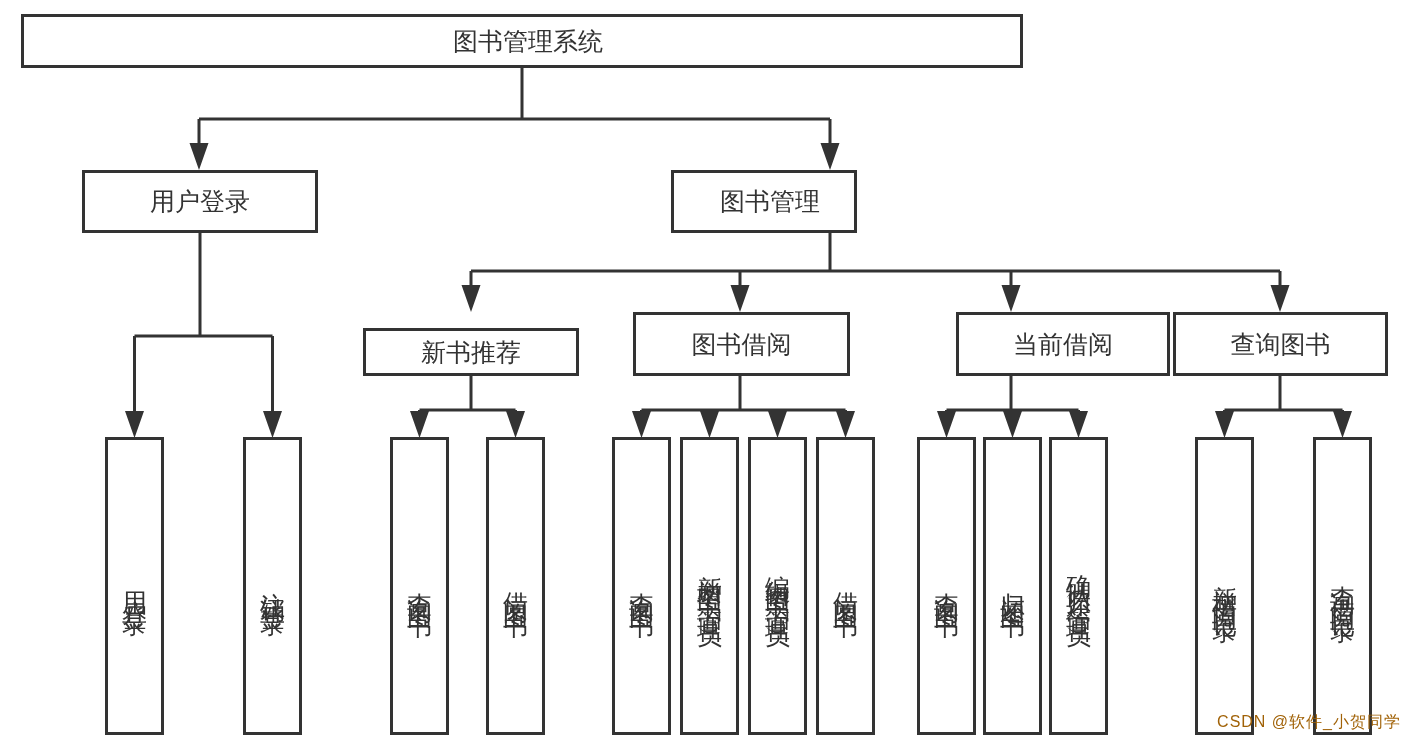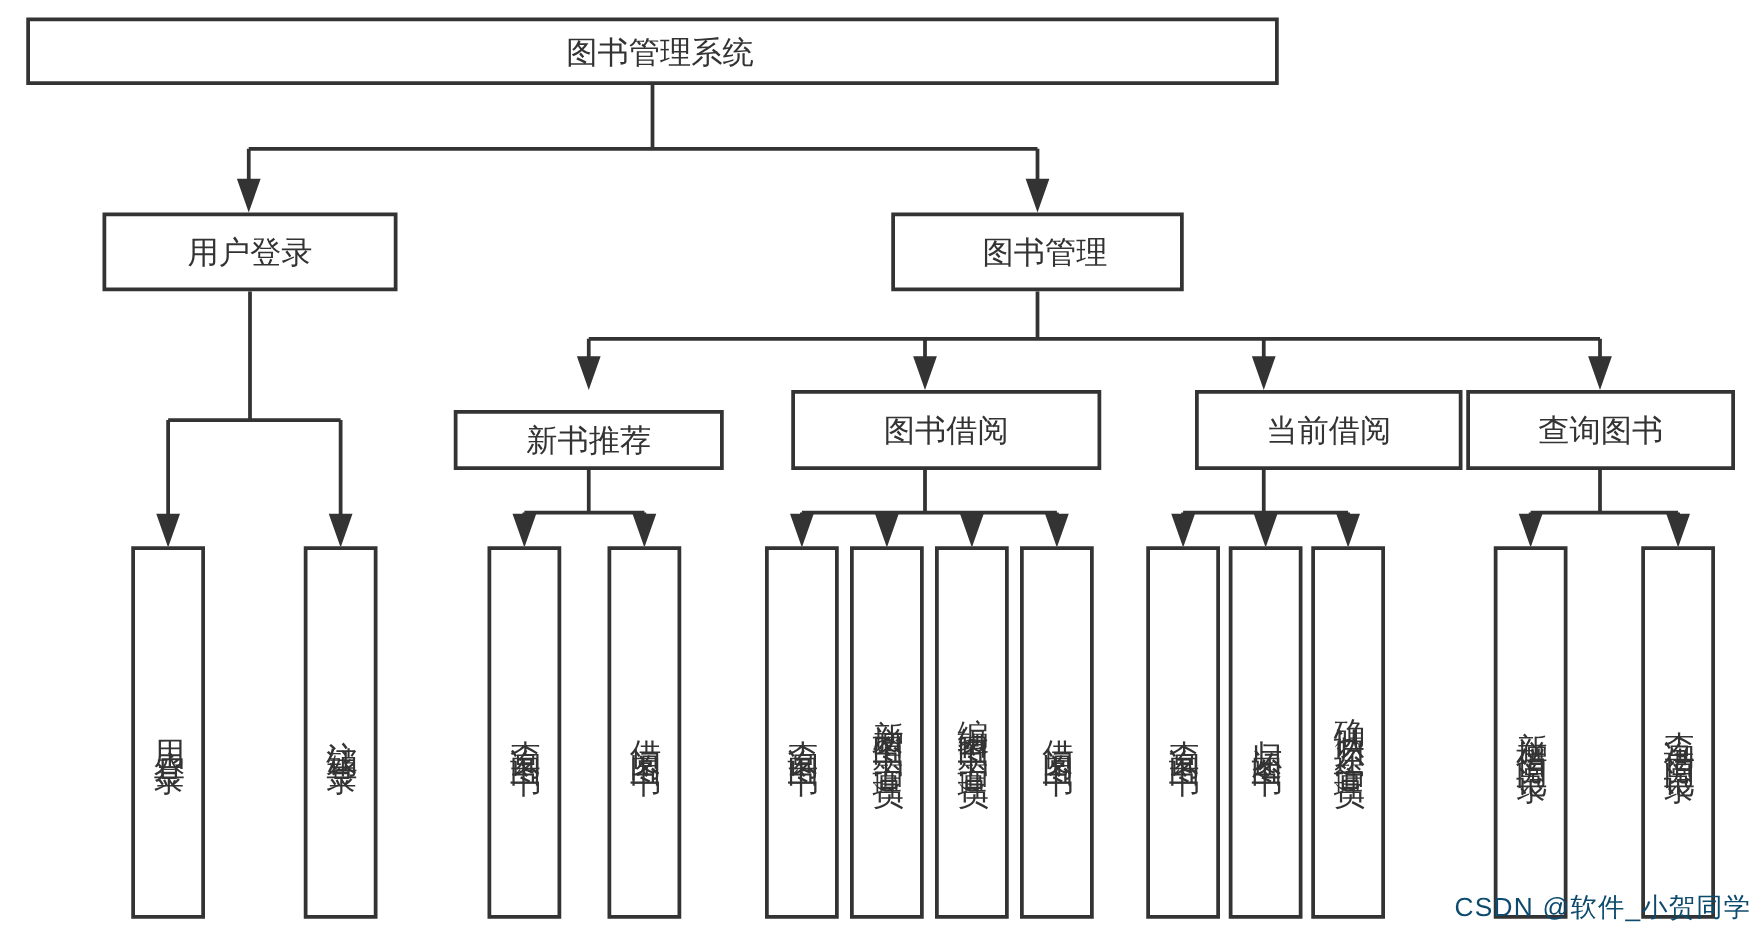--- a/index.html
+++ b/index.html
@@ -46,23 +46,23 @@
     text-orientation: mixed;
     font-size: 25px;
     letter-spacing: 7px;
     line-height: 1;
     white-space: nowrap;
   }
   .watermark {
     position: absolute;
     right: 4px;
     top: 712px;
-    font-size: 21px;
+    font-size: 16px;
     letter-spacing: 1px;
-    color: #0c4a6e;
+    color: #a16207;
     white-space: nowrap;
   }
 </style>
 </head>
 <body>
 
 <div class="canvas">
 
   <svg class="connectors" viewBox="0 0 1405 747" xmlns="http://www.w3.org/2000/svg">
     <path fill="none" stroke="#333333" stroke-width="3" d="
@@ -79,24 +79,24 @@
       M134.5 438 l-9.5 -27 h19 z  M272.5 438 l-9.5 -27 h19 z
       M419.5 438 l-9.5 -27 h19 z  M515.5 438 l-9.5 -27 h19 z
       M641.5 438 l-9.5 -27 h19 z  M709.5 438 l-9.5 -27 h19 z  M777.5 438 l-9.5 -27 h19 z  M845.5 438 l-9.5 -27 h19 z
       M946.5 438 l-9.5 -27 h19 z  M1012.5 438 l-9.5 -27 h19 z  M1078.5 438 l-9.5 -27 h19 z
       M1224.5 438 l-9.5 -27 h19 z  M1342.5 438 l-9.5 -27 h19 z"></path>
   </svg>
 
   <div class="box" style="left:21px; top:14px; width:1002px; height:54px;padding-left:12px;">图书管理系统</div>
 
   <div class="box" style="left:82px; top:170px; width:236px; height:63px;">用户登录</div>
-  <div class="box" style="left:713px; top:170px; width:234px; height:63px;padding-left:12px;">图书管理</div>
+  <div class="box" style="left:671px; top:170px; width:186px; height:63px;padding-left:12px;">图书管理</div>
 
   <div class="box" style="left:363px; top:328px; width:216px; height:48px;">新书推荐</div>
-  <div class="box" style="left:633px; top:312px; width:248px; height:64px;">图书借阅</div>
+  <div class="box" style="left:633px; top:312px; width:217px; height:64px;">图书借阅</div>
   <div class="box" style="left:956px; top:312px; width:214px; height:64px;">当前借阅</div>
   <div class="box" style="left:1173px; top:312px; width:215px; height:64px;">查询图书</div>
 
   <div class="leaf" style="left:105px;">
     <span>用户登录</span>
   </div>
   <div class="leaf" style="left:243px;">
     <span>注销登录</span>
   </div>
 

